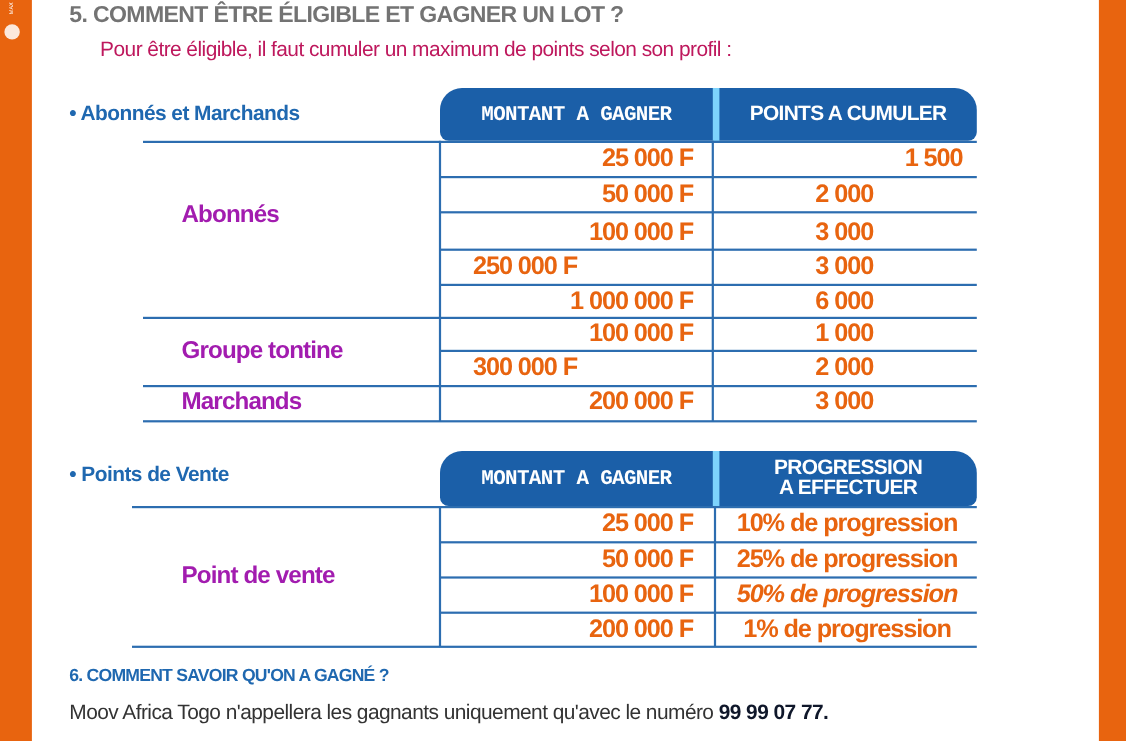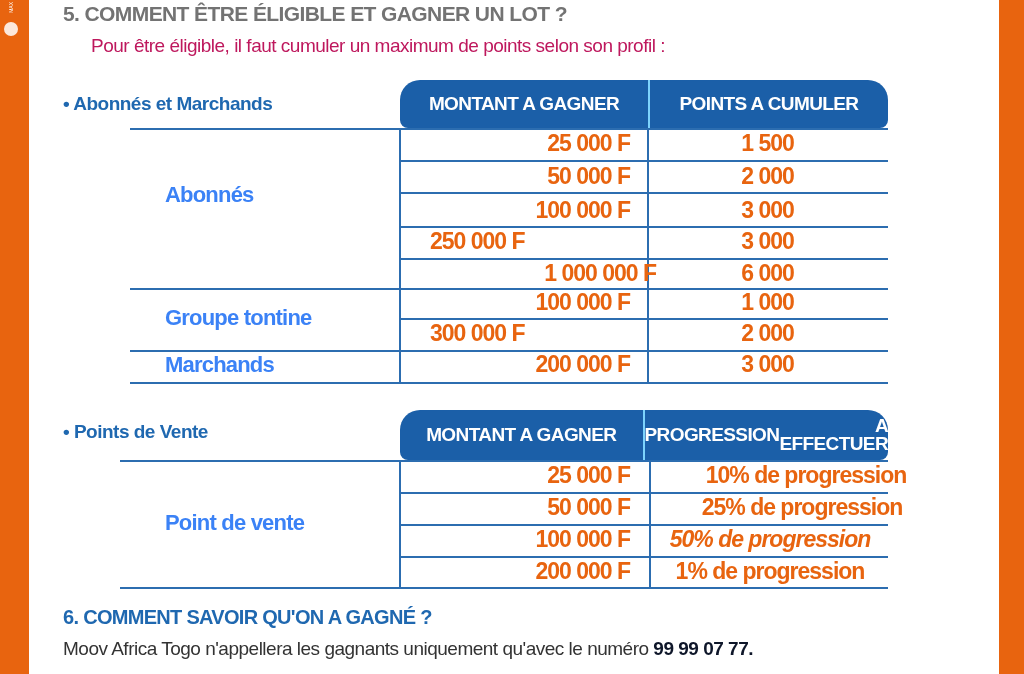--- a/index.html
+++ b/index.html
@@ -6,27 +6,27 @@
   body { width:1024px; height:674px; position:relative; overflow:hidden; background:#ffffff; font-family:"Liberation Sans", sans-serif; }
   .bar-left { position:absolute; left:0; top:0; width:29px; height:674px; background:#e8640f; }
   .bar-right { position:absolute; left:999px; top:0; width:25px; height:674px; background:#e8640f; }
   .logo { position:absolute; left:4px; top:22px; width:14px; height:14px; border-radius:50%; background:#fff; opacity:.85; }
   .logo-txt { position:absolute; left:8px; top:2px; font-size:5px; color:#fff; writing-mode:vertical-rl; transform:rotate(180deg); }
   .h1 { position:absolute; left:63px; top:2px; font-size:21px; font-weight:bold; color:#737373; letter-spacing:-0.6px; white-space:nowrap; }
   .intro { position:absolute; left:63px; top:35px; font-size:19px; color:#be185d; letter-spacing:-0.5px; white-space:nowrap;margin-left:28px; }
   .bullet { position:absolute; font-size:19px; font-weight:bold; color:#1f68b0; letter-spacing:-0.5px; white-space:nowrap; }
   .hdr { position:absolute; background:#1b5fa8; border-radius:20px 20px 8px 8px; display:flex; }
   .hdr .c { color:#fff; font-weight:bold; font-size:19px; letter-spacing:-0.6px; display:flex; align-items:center; justify-content:center; text-align:center; line-height:18px; }
-  .hdr .c1 { width:248px; border-right:2px solid #7dd3fc; }
+  .hdr .c1 { width:248px; border-right:6px solid #7dd3fc;font-family:Liberation Mono, monospace; }
   .hdr .c2 { flex:1; }
   .hline { position:absolute; height:2px; background:#2c6db0; }
   .vline { position:absolute; width:2px; background:#2c6db0; }
   .cell { position:absolute; font-weight:bold; color:#e8640f; font-size:23px; letter-spacing:-1px; text-align:center; white-space:nowrap; }
-  .grp { position:absolute; font-weight:bold; color:#3b82f6; font-size:22px; letter-spacing:-0.8px; white-space:nowrap; }
-  .h2 { position:absolute; left:63px; top:606px; font-size:20px; font-weight:bold; color:#1f68b0; letter-spacing:-0.7px; white-space:nowrap; }
+  .grp { position:absolute; font-weight:bold; color:#a21caf; font-size:22px; letter-spacing:-0.8px; white-space:nowrap; }
+  .h2 { position:absolute; left:63px; top:606px; font-size:16px; font-weight:bold; color:#1f68b0; letter-spacing:-0.7px; white-space:nowrap; }
   .final { position:absolute; left:63px; top:638px; font-size:19px; color:#333; letter-spacing:-0.5px; white-space:nowrap; }
   .final .num { color:#0f172a; font-weight:bold; }
 </style>
 </head>
 <body>
 
 <div class="bar-left">
   <span class="logo-txt">MAX</span>
   <div class="logo"></div>
 </div>
@@ -50,57 +50,57 @@
 <div class="hline" style="left:130px;top:288px;width:758px;"></div>
 <div class="hline" style="left:400px;top:318px;width:488px;"></div>
 <div class="hline" style="left:130px;top:350px;width:758px;"></div>
 <div class="hline" style="left:130px;top:382px;width:758px;"></div>
 
 <div class="grp" style="left:165px;top:182px;">Abonnés</div>
 <div class="grp" style="left:165px;top:305px;">Groupe tontine</div>
 <div class="grp" style="left:165px;top:352px;">Marchands</div>
 
 <div class="cell" style="left:430px;top:130px;width:200px;text-align:right;">25 000 F</div>
-<div class="cell" style="left:660px;top:130px;width:215px;">1 500</div>
+<div class="cell" style="left:660px;top:130px;width:215px;text-align:right;">1 500</div>
 <div class="cell" style="left:430px;top:163px;width:200px;text-align:right;">50 000 F</div>
 <div class="cell" style="left:660px;top:163px;width:215px;">2 000</div>
 <div class="cell" style="left:430px;top:197px;width:200px;text-align:right;">100 000 F</div>
 <div class="cell" style="left:660px;top:197px;width:215px;">3 000</div>
 <div class="cell" style="left:430px;top:228px;width:200px;text-align:left;">250 000 F</div>
 <div class="cell" style="left:660px;top:228px;width:215px;">3 000</div>
-<div class="cell" style="left:456px;top:260px;width:200px;text-align:right;">1 000 000 F</div>
+<div class="cell" style="left:430px;top:260px;width:200px;text-align:right;">1 000 000 F</div>
 <div class="cell" style="left:660px;top:260px;width:215px;">6 000</div>
 <div class="cell" style="left:430px;top:289px;width:200px;text-align:right;">100 000 F</div>
 <div class="cell" style="left:660px;top:289px;width:215px;">1 000</div>
 <div class="cell" style="left:430px;top:320px;width:200px;text-align:left;">300 000 F</div>
 <div class="cell" style="left:660px;top:320px;width:215px;">2 000</div>
 <div class="cell" style="left:430px;top:351px;width:200px;text-align:right;">200 000 F</div>
 <div class="cell" style="left:660px;top:351px;width:215px;">3 000</div>
 
 <div class="bullet" style="left:63px;top:421px;">• Points de Vente</div>
 <div class="hdr" style="left:400px;top:410px;width:488px;height:50px;">
   <div class="c c1">MONTANT A GAGNER</div>
-  <div class="c c2" style="text-align:right;">
+  <div class="c c2" style="flex-direction:column;">
     <span>PROGRESSION</span>
     <span>A EFFECTUER</span>
   </div>
 </div>
 <div class="hline" style="left:120px;top:460px;width:768px;"></div>
 <div class="vline" style="left:399px;top:460px;height:128px;"></div>
 <div class="vline" style="left:649px;top:460px;height:128px;"></div>
 <div class="hline" style="left:400px;top:492px;width:488px;"></div>
 <div class="hline" style="left:400px;top:524px;width:488px;"></div>
 <div class="hline" style="left:400px;top:556px;width:488px;"></div>
 <div class="hline" style="left:120px;top:587px;width:768px;"></div>
 
 <div class="grp" style="left:165px;top:510px;">Point de vente</div>
 
 <div class="cell" style="left:430px;top:462px;width:200px;text-align:right;">25 000 F</div>
-<div class="cell" style="left:652px;top:462px;width:236px;margin-left:36px;">10% de progression</div>
+<div class="cell" style="left:652px;top:462px;width:236px;">10% de progression</div>
 <div class="cell" style="left:430px;top:494px;width:200px;text-align:right;">50 000 F</div>
-<div class="cell" style="left:652px;top:494px;width:236px;padding-left:32px;">25% de progression</div>
+<div class="cell" style="left:652px;top:494px;width:236px;">25% de progression</div>
 <div class="cell" style="left:430px;top:526px;width:200px;text-align:right;">100 000 F</div>
 <div class="cell" style="left:652px;top:526px;width:236px;font-style:italic;">50% de progression</div>
 <div class="cell" style="left:430px;top:558px;width:200px;text-align:right;">200 000 F</div>
 <div class="cell" style="left:652px;top:558px;width:236px;">1% de progression</div>
 
 <div class="h2">6. COMMENT SAVOIR QU'ON A GAGNÉ ?</div>
 <div class="final"><span>Moov Africa Togo n'appellera les gagnants uniquement qu'avec le numéro </span><span class="num">99 99 07 77.</span></div>
 
 </body></html>

